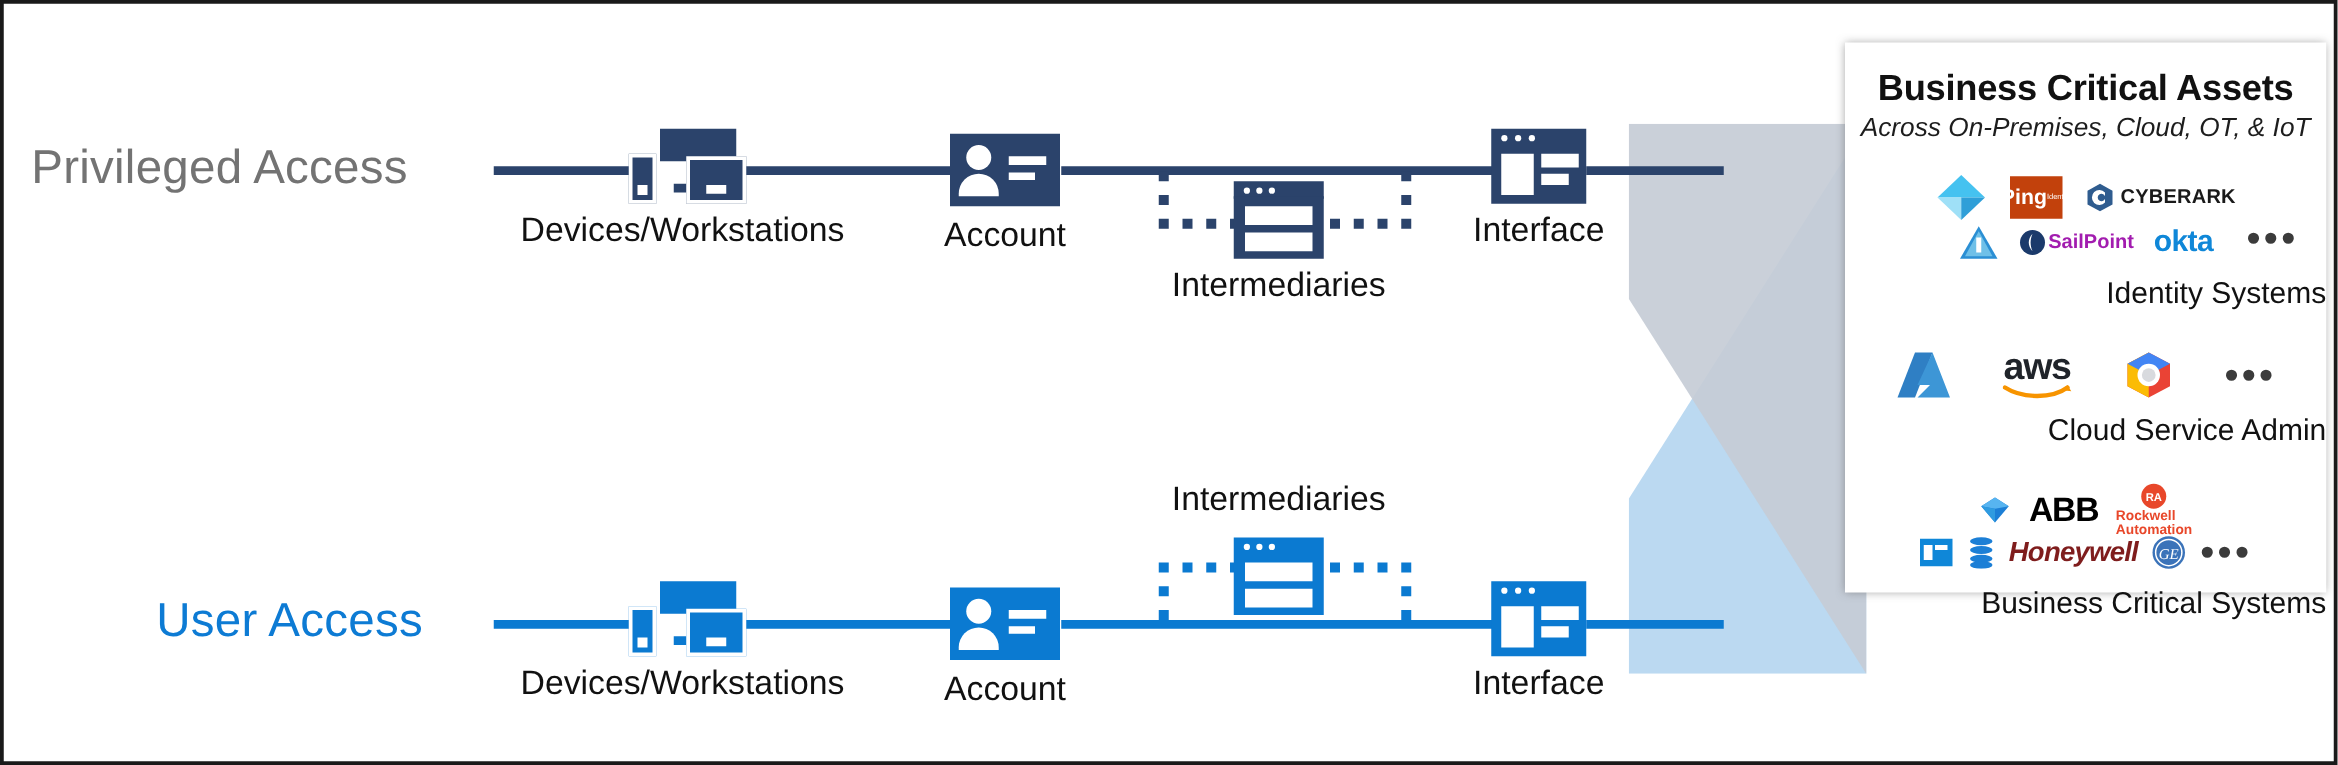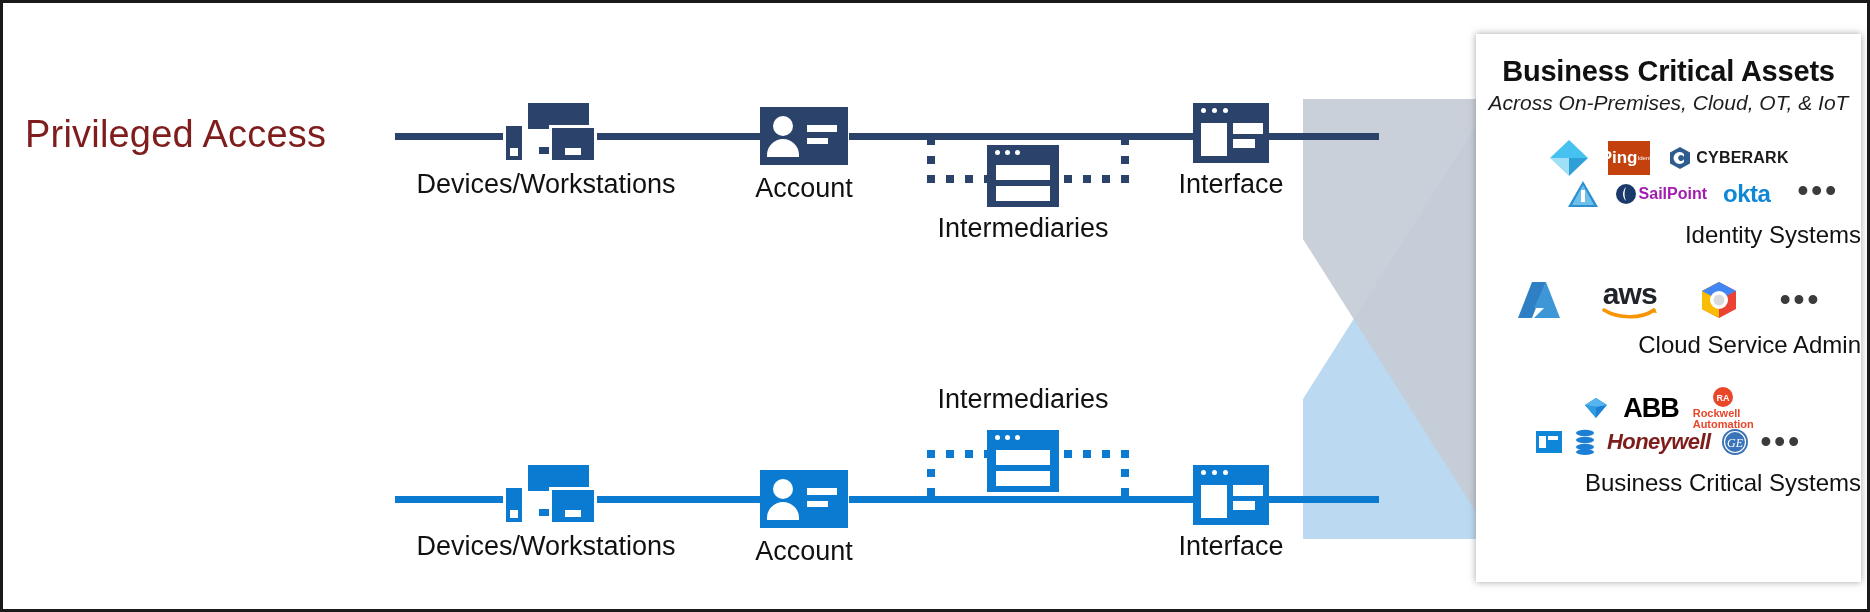--- a/index.html
+++ b/index.html
@@ -19,21 +19,21 @@
   }
 
   
   .row-label{
     position:absolute;
     font-size:38px;
     font-weight:400;
     letter-spacing:.2px;
     white-space:nowrap;
   }
-  #priv-label{left:22px;top:110px;color:#7f1d1d;}
+  #priv-label{left:22px;top:110px;color:#737373;}
   #user-label{left:122px;top:473px;color:#0d7bd4;}
 
   
   .line{position:absolute;height:7px;}
   .line.dark{background:#2b436b;}
   .line.blue{background:#0b7ad1;}
 
   
   .node{position:absolute;}
   .node-caption{
@@ -79,21 +79,21 @@
   .iface .b2{position:absolute;left:40px;top:36px;width:22px;height:9px;background:#fff;}
 
   
   #funnel{position:absolute;left:1300px;top:96px;width:200px;height:440px;}
   #funnel svg{display:block;}
 
   
   #panel{
     position:absolute;
     left:1473px;top:31px;
-    width:385px;height:548px;
+    width:385px;height:440px;
     background:#ffffff;
     box-shadow:0 0 7px rgba(90,90,90,.55);
     box-sizing:border-box;
   }
   #panel-title{
     text-align:center;font-size:29px;font-weight:bold;color:#111;
     margin-top:21px;letter-spacing:-.2px;
   }
   #panel-sub{
     text-align:center;font-size:21px;font-style:italic;color:#1d1d1d;
@@ -189,20 +189,21 @@
       <div class="dot" style="left:8px"></div>
       <div class="dot" style="left:19px"></div>
       <div class="dot" style="left:30px"></div>
       <div class="pane"></div>
         <div class="b1"></div>
         <div class="b2"></div>
     </div>
     <div class="node-caption" style="top:66px;">Interface</div>
   </div>
 
+  <div class="row-label" id="user-label">User Access</div>
 
   <div class="line blue" style="left:392px;top:493px;width:110px;"></div>
   <div class="line blue" style="left:580px;top:493px;width:178px;"></div>
   <div class="line blue" style="left:846px;top:493px;width:345px;"></div>
   <div class="line blue" style="left:1266px;top:493px;width:110px;"></div>
 
   <div>
     <svg style="position:absolute;left:920px;top:437px;" width="210" height="60" xmlns="http://www.w3.org/2000/svg">
       <path d="M8,56 L8,14 L84,14" fill="none" stroke="#0b7ad1" stroke-width="8" stroke-dasharray="8 11"></path>
       <path d="M202,56 L202,14 L126,14" fill="none" stroke="#0b7ad1" stroke-width="8" stroke-dasharray="8 11"></path>

